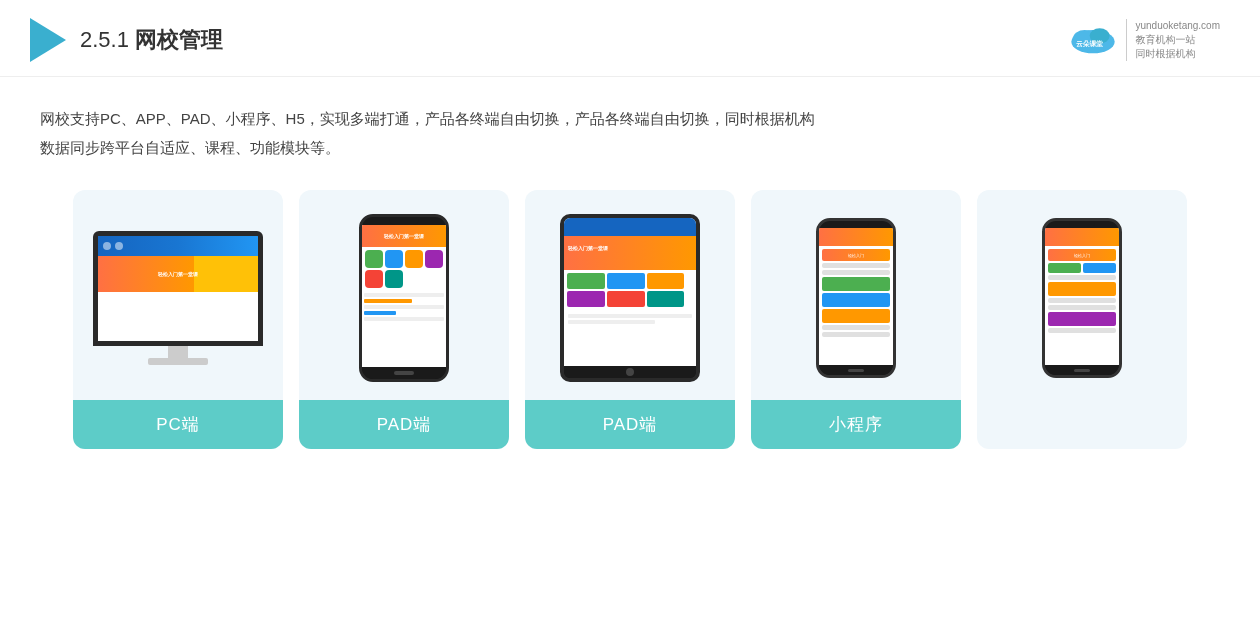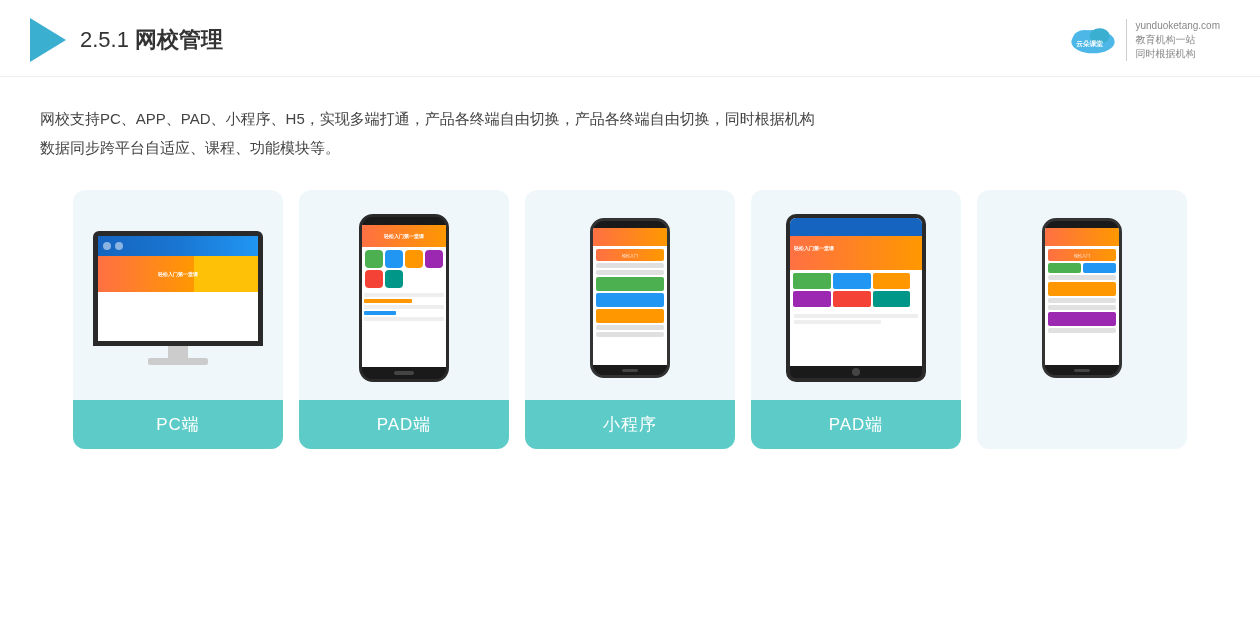--- a/index.html
+++ b/index.html
@@ -524,20 +524,49 @@
             <div class="phone-bottom">
               <div class="phone-home"></div>
             </div>
           </div>
         </div>
         <div class="card-label">PAD端</div>
       </div>
 
       <div class="card">
         <div class="card-img-area">
+          <div class="ipad-mockup">
+            <div class="ipad-screen">
+              <div class="ipad-screen-header"></div>
+              <div class="ipad-screen-banner">
+                <span style="color:white;font-size:5px;font-weight:bold;padding:4px;">轻松入门第一堂课</span>
+              </div>
+              <div class="ipad-screen-grid">
+                <div class="ipad-grid-item"></div>
+                <div class="ipad-grid-item"></div>
+                <div class="ipad-grid-item"></div>
+                <div class="ipad-grid-item"></div>
+                <div class="ipad-grid-item"></div>
+                <div class="ipad-grid-item"></div>
+              </div>
+              <div style="padding:4px;">
+                <div style="height:4px;background:#eee;border-radius:1px;margin-bottom:2px;"></div>
+                <div style="height:4px;background:#eee;border-radius:1px;margin-bottom:2px;width:70%;"></div>
+              </div>
+            </div>
+            <div class="ipad-button">
+              <div class="ipad-home-btn"></div>
+            </div>
+          </div>
+        </div>
+        <div class="card-label">PAD端</div>
+      </div>
+
+      <div class="card">
+        <div class="card-img-area">
           <div class="mini-phone">
             <div class="mini-phone-notch"></div>
             <div class="mini-phone-screen">
               <div class="mini-phone-screen-header"></div>
               <div class="mini-phone-screen-body">
                 <div style="height:12px;background:linear-gradient(90deg,#FF7043,#FF9800);border-radius:2px;margin-bottom:2px;display:flex;align-items:center;justify-content:center;">
                   <span style="color:white;font-size:4px;">轻松入门</span>
                 </div>
                 <div class="mini-row"></div>
                 <div class="mini-row"></div>
@@ -547,49 +576,20 @@
                 <div class="mini-row"></div>
                 <div class="mini-row"></div>
               </div>
             </div>
             <div class="mini-phone-bottom">
               <div class="mini-phone-home"></div>
             </div>
           </div>
         </div>
         <div class="card-label">小程序</div>
-      </div>
-
-      <div class="card">
-        <div class="card-img-area">
-          <div class="ipad-mockup">
-            <div class="ipad-screen">
-              <div class="ipad-screen-header"></div>
-              <div class="ipad-screen-banner">
-                <span style="color:white;font-size:5px;font-weight:bold;padding:4px;">轻松入门第一堂课</span>
-              </div>
-              <div class="ipad-screen-grid">
-                <div class="ipad-grid-item"></div>
-                <div class="ipad-grid-item"></div>
-                <div class="ipad-grid-item"></div>
-                <div class="ipad-grid-item"></div>
-                <div class="ipad-grid-item"></div>
-                <div class="ipad-grid-item"></div>
-              </div>
-              <div style="padding:4px;">
-                <div style="height:4px;background:#eee;border-radius:1px;margin-bottom:2px;"></div>
-                <div style="height:4px;background:#eee;border-radius:1px;margin-bottom:2px;width:70%;"></div>
-              </div>
-            </div>
-            <div class="ipad-button">
-              <div class="ipad-home-btn"></div>
-            </div>
-          </div>
-        </div>
-        <div class="card-label">PAD端</div>
       </div>
 
       <div class="card">
         <div class="card-img-area">
           <div class="mini-phone">
             <div class="mini-phone-notch"></div>
             <div class="mini-phone-screen">
               <div class="mini-phone-screen-header"></div>
               <div class="mini-phone-screen-body">
                 <div style="height:12px;background:linear-gradient(90deg,#FF7043,#FF9800);border-radius:2px;margin-bottom:2px;display:flex;align-items:center;justify-content:center;">

